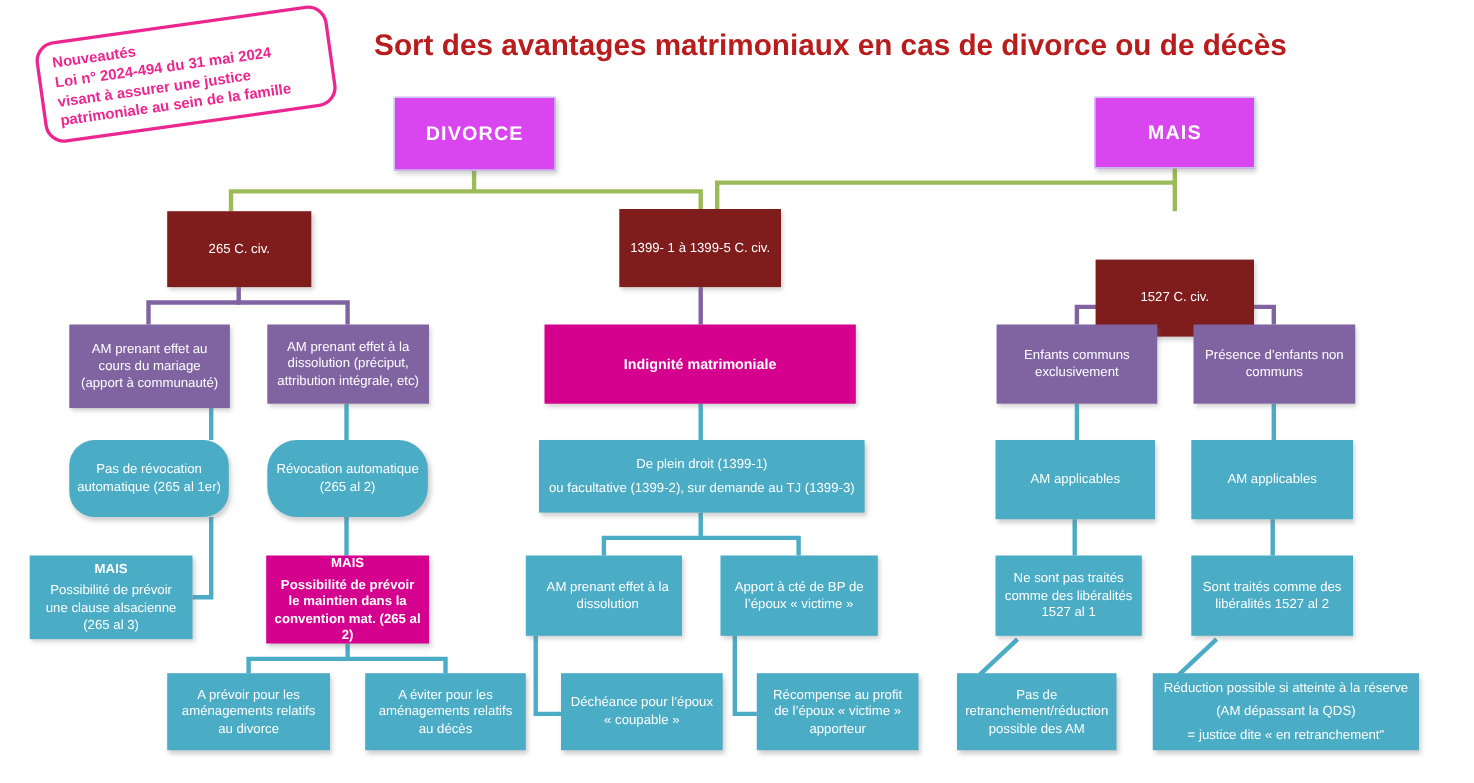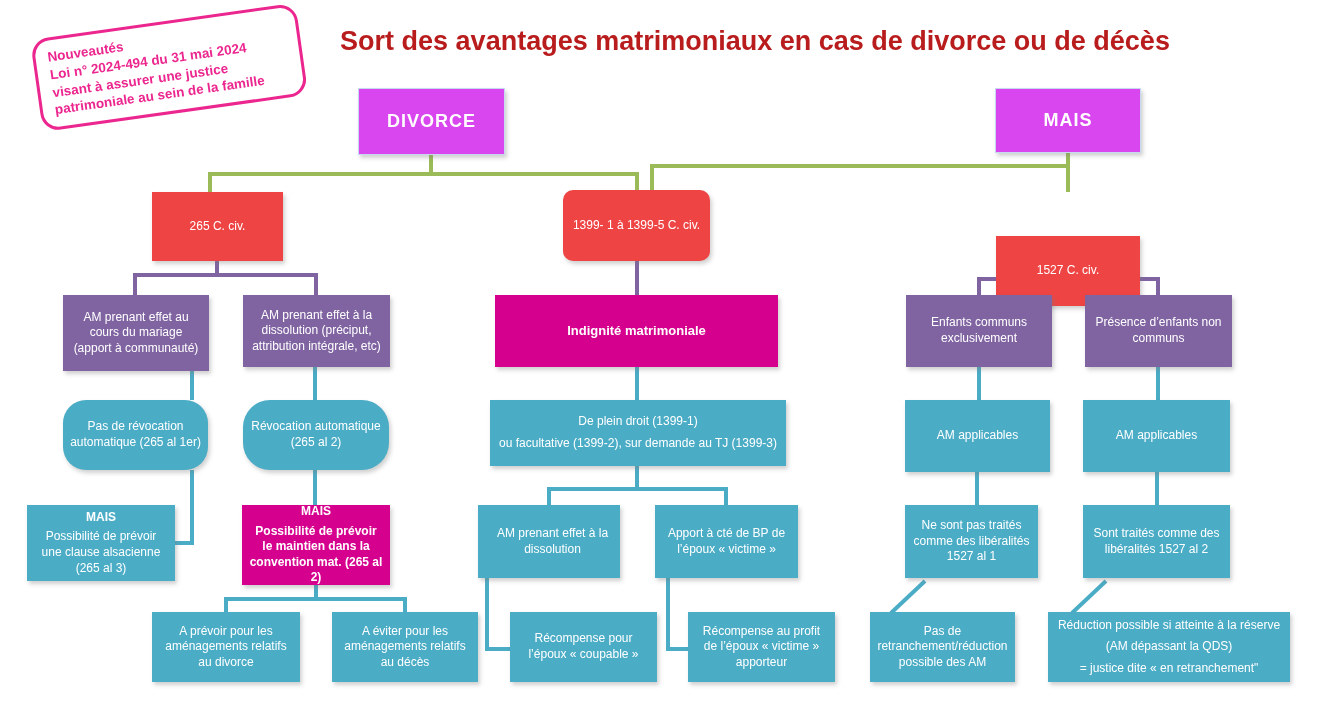--- a/index.html
+++ b/index.html
@@ -13,21 +13,21 @@
   #connectors{position:absolute;left:0;top:0;width:1340px;height:712px;pointer-events:none;}
   .box{
     position:absolute;
     display:flex;flex-direction:column;justify-content:center;align-items:center;
     text-align:center;color:#ffffff;
     font-size:12px;line-height:1.3;
     padding:4px 7px;box-sizing:border-box;
     box-shadow:2px 3px 4px rgba(120,120,120,0.35);
   }
   .blue{background:#d946ef;border:1px solid #c6d9f1;font-size:18px;font-weight:bold;letter-spacing:1px;}
-  .green{background:#ef4444;}
+  .green{background:#7f1d1d;}
   .purple{background:#8064a2;}
   .teal{background:#4bacc6;}
   .magenta{background:#d6008f;font-weight:bold;}
   .mais-title{font-weight:bold;display:block;margin-bottom:4px;}
   .mais-body{display:block;}
   .magenta .mais-body{font-weight:bold;}
   .spaced-line{display:block;margin:3px 0;}
   #title{
     position:absolute;left:300px;top:26px;width:910px;
     text-align:center;color:#b91c1c;font-size:27px;font-weight:bold;
@@ -90,21 +90,21 @@
     <span>visant à assurer une justice</span>
     <span>patrimoniale au sein de la famille</span>
   </div>
 
   <div id="title">Sort des avantages matrimoniaux en cas de divorce ou de décès</div>
 
   <div class="box blue" style="left:358px;top:88px;width:147px;height:67px;">DIVORCE</div>
   <div class="box blue" style="left:995px;top:88px;width:146px;height:65px;">MAIS</div>
 
   <div class="box green" style="left:152px;top:192px;width:131px;height:69px;">265 C. civ.</div>
-  <div class="box green" style="left:563px;top:190px;width:147px;height:71px;border-radius:10px;">1399- 1 à 1399-5 C. civ.</div>
+  <div class="box green" style="left:563px;top:190px;width:147px;height:71px;">1399- 1 à 1399-5 C. civ.</div>
   <div class="box green" style="left:996px;top:192px;width:144px;height:70px;margin-top:44px;">1527 C. civ.</div>
 
   <div class="box purple" style="left:63px;top:295px;width:146px;height:76px;">AM prenant effet au cours du mariage (apport à communauté)</div>
   <div class="box purple" style="left:243px;top:295px;width:147px;height:72px;">AM prenant effet à la dissolution (préciput, attribution intégrale, etc)</div>
   <div class="box magenta" style="left:495px;top:295px;width:283px;height:72px;font-size:13px;">Indignité matrimoniale</div>
   <div class="box purple" style="left:906px;top:295px;width:146px;height:72px;">Enfants communs exclusivement</div>
   <div class="box purple" style="left:1085px;top:295px;width:147px;height:72px;">Présence d’enfants non communs</div>
 
   <div class="box teal" style="left:63px;top:400px;width:145px;height:70px;border-radius:23px;">Pas de révocation automatique (265 al 1er)</div>
   <div class="box teal" style="left:243px;top:400px;width:146px;height:70px;border-radius:27px;">Révocation automatique (265 al 2)</div>
@@ -123,21 +123,21 @@
     <span class="mais-title">MAIS</span>
     <span class="mais-body">Possibilité de prévoir le maintien dans la convention mat. (265 al 2)</span>
   </div>
   <div class="box teal" style="left:478px;top:505px;width:142px;height:73px;padding-left:14px;">AM prenant effet à la dissolution</div>
   <div class="box teal" style="left:655px;top:505px;width:143px;height:73px;">Apport à cté de BP de l’époux « victime »</div>
   <div class="box teal" style="left:905px;top:505px;width:133px;height:73px;">Ne sont pas traités comme des libéralités 1527 al 1</div>
   <div class="box teal" style="left:1083px;top:505px;width:147px;height:73px;">Sont traités comme des libéralités 1527 al 2</div>
 
   <div class="box teal" style="left:152px;top:612px;width:148px;height:70px;">A prévoir pour les aménagements relatifs au divorce</div>
   <div class="box teal" style="left:332px;top:612px;width:146px;height:70px;">A éviter pour les aménagements relatifs au décès</div>
-  <div class="box teal" style="left:510px;top:612px;width:147px;height:70px;">Récompense pour l’époux « coupable »</div>
+  <div class="box teal" style="left:510px;top:612px;width:147px;height:70px;">Déchéance pour l’époux « coupable »</div>
   <div class="box teal" style="left:688px;top:612px;width:147px;height:70px;">Récompense au profit de l’époux « victime » apporteur</div>
   <div class="box teal" style="left:870px;top:612px;width:145px;height:70px;">Pas de retranchement/réduction possible des AM</div>
   <div class="box teal" style="left:1048px;top:612px;width:242px;height:70px;">
     <span class="spaced-line">Réduction possible si atteinte  à la réserve</span>
     <span class="spaced-line">(AM dépassant la QDS)</span>
     <span class="spaced-line">= justice dite « en retranchement"</span>
   </div>
 
 </div>
 

